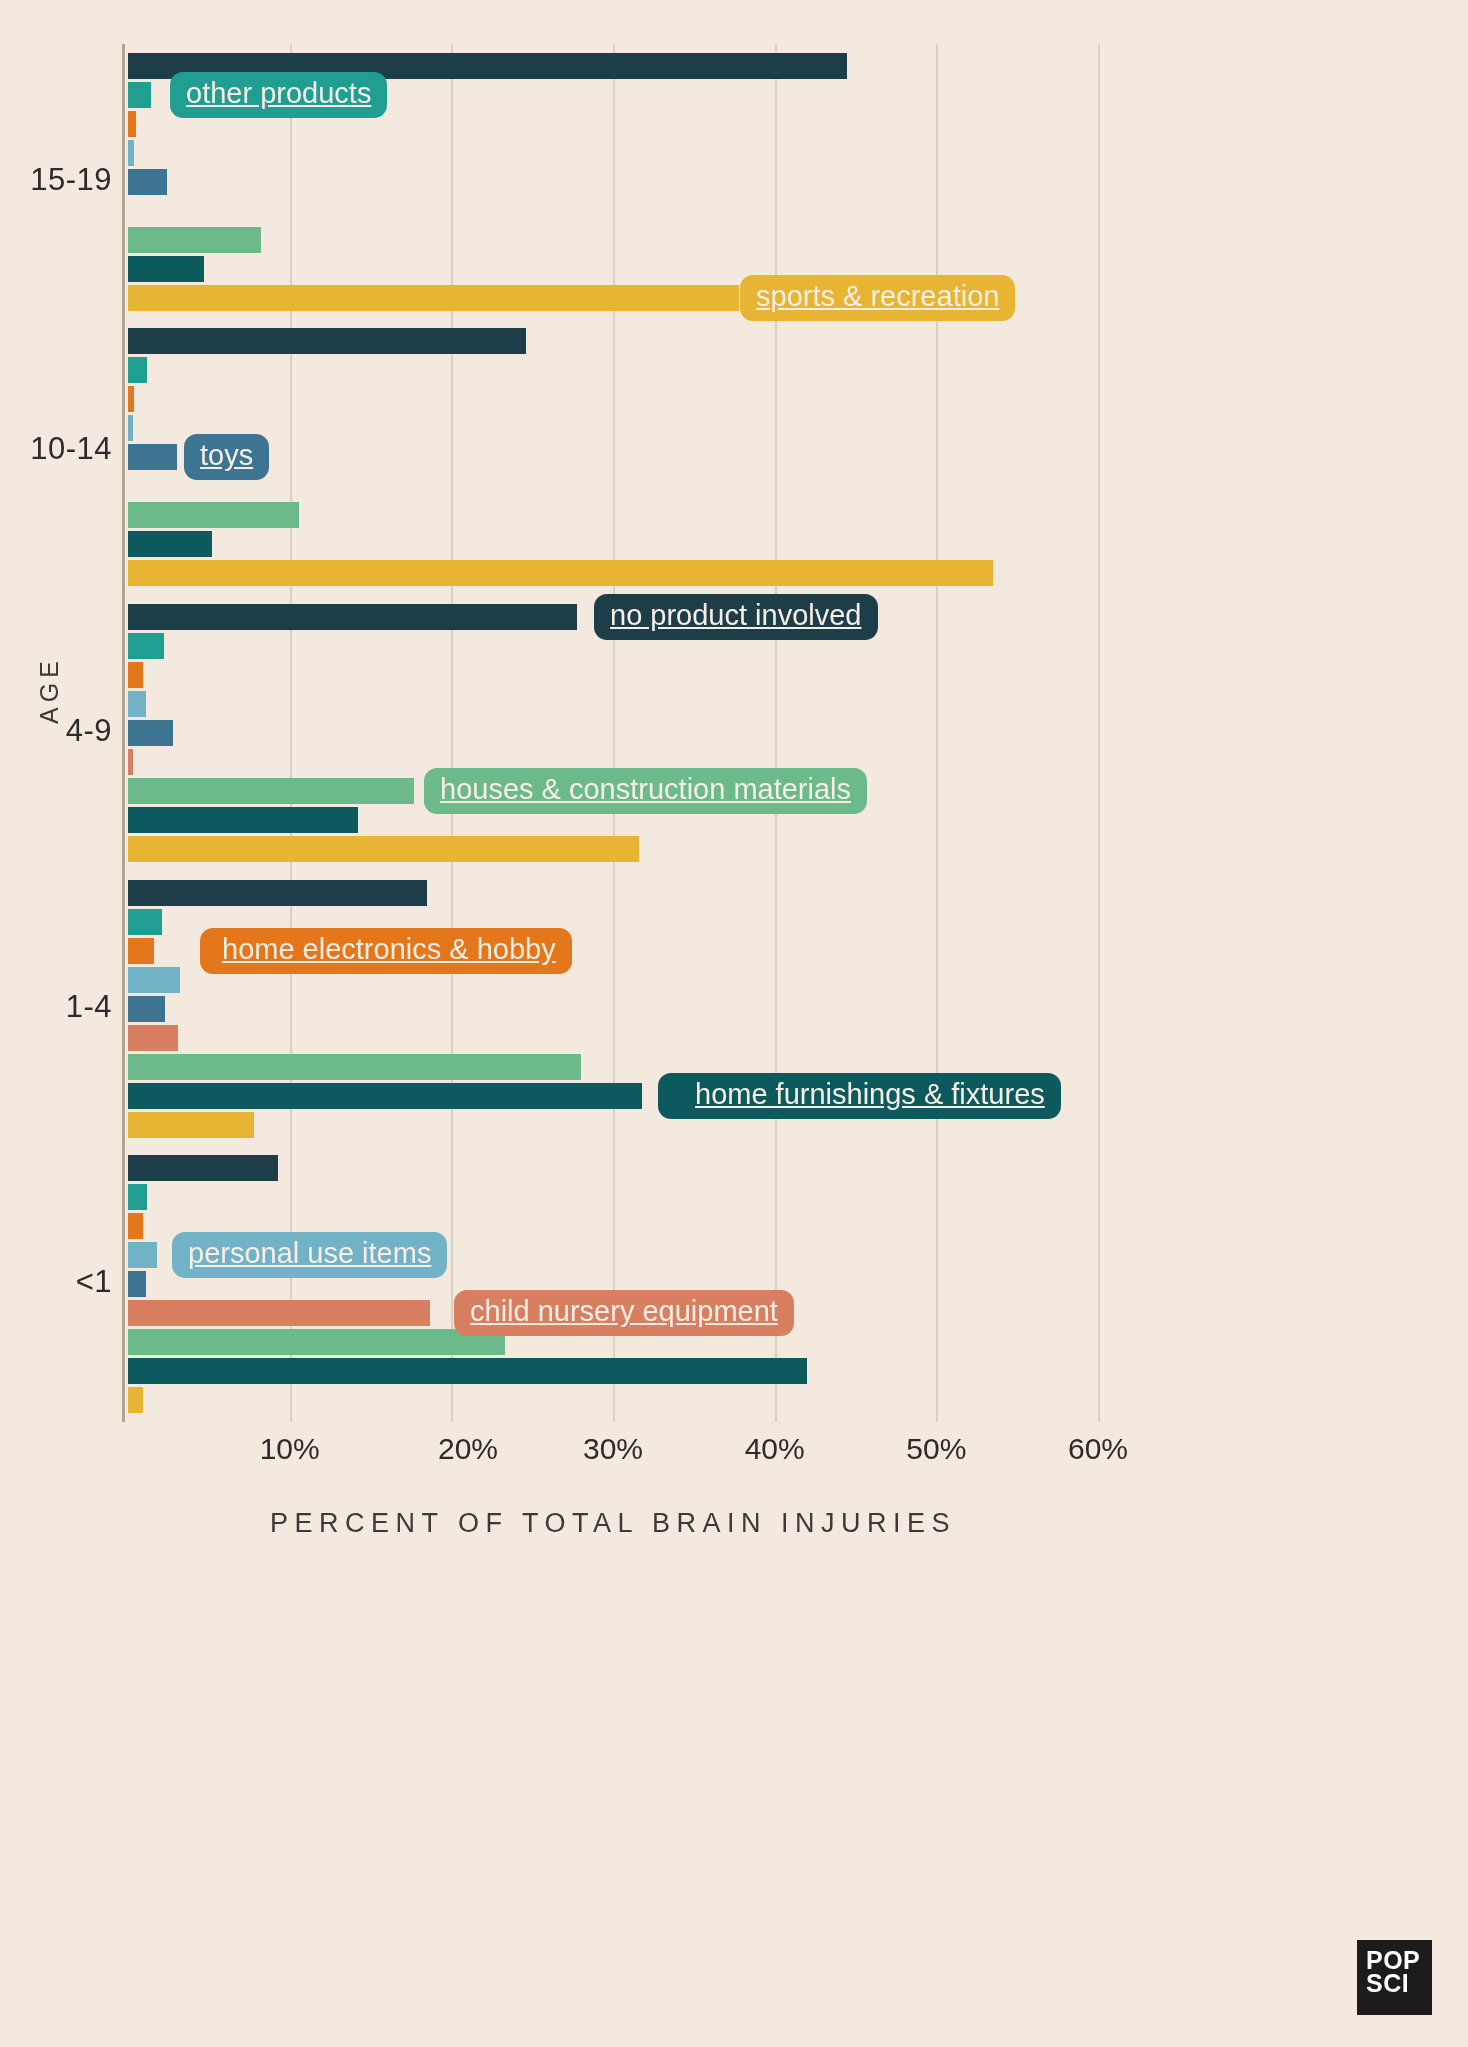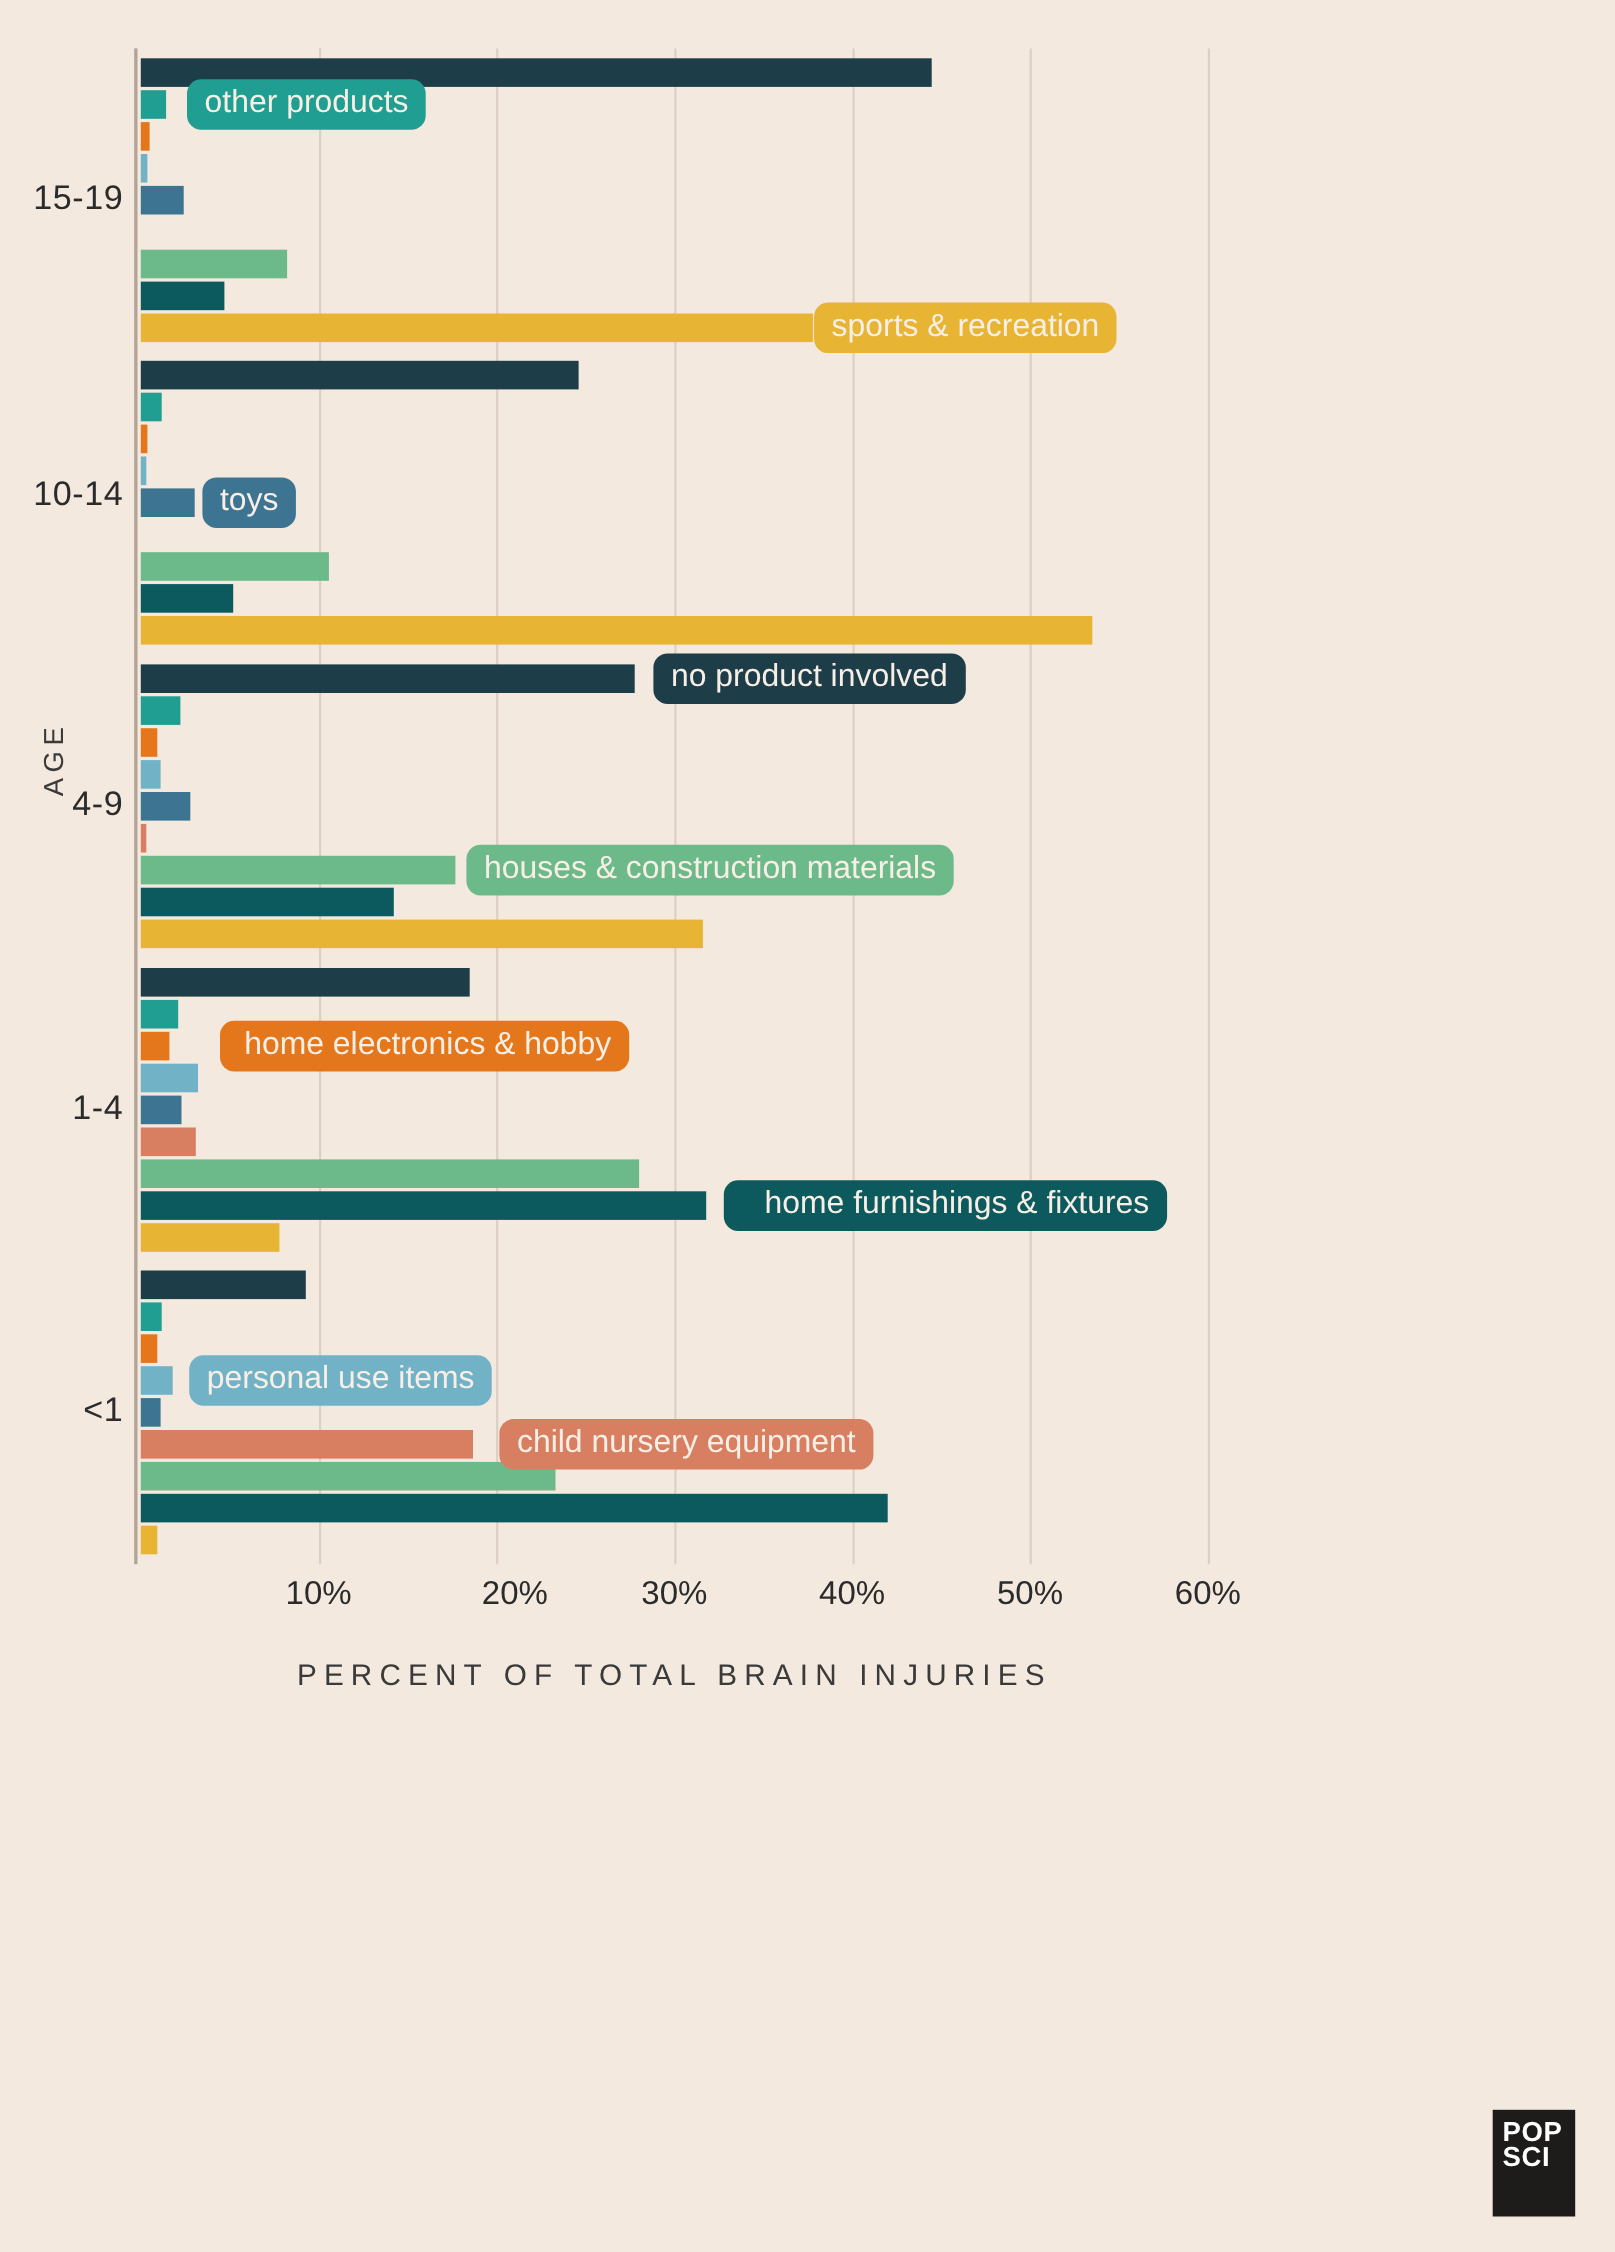--- a/index.html
+++ b/index.html
@@ -74,26 +74,27 @@
   .pill{
     position:absolute;
     display:inline-block;
     padding:7px 16px 10px 16px;
     border-radius:13px;
     color:#f7efe6;
     font-size:29px;
     line-height:1;
     white-space:nowrap;
     transform:translateY(-50%);
+    text-decoration:underline;
   }
 
   
   #logo{
     position:absolute;right:36px;bottom:32px;
-    width:75px;height:97px;background:#1d1c1b;
+    width:75px;height:75px;background:#1d1c1b;
     color:#ffffff;font-weight:bold;font-size:25px;
     line-height:0.92;
     padding:9px 0 0 9px;
     box-sizing:border-box;
     letter-spacing:0.5px;
   }
   #logo div{margin:0;}
 </style>
 </head>
 <body>

